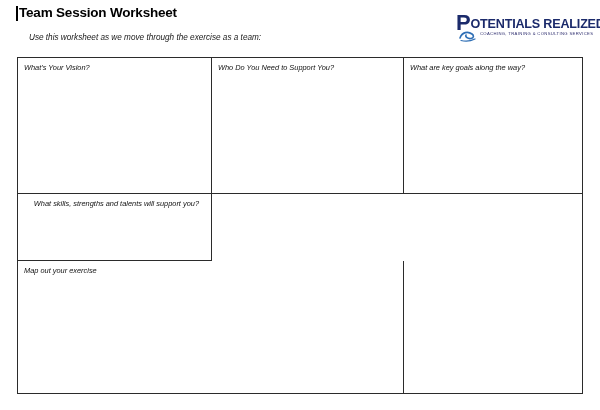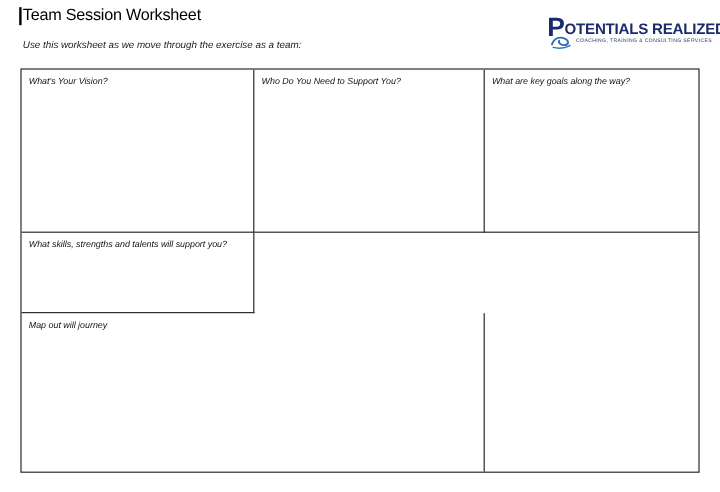--- a/index.html
+++ b/index.html
@@ -39,28 +39,28 @@
     align-items: center;
   }
   .title-bar {
     width: 2px;
     height: 15px;
     background: #000;
     margin-right: 1px;
   }
   .title {
     font-size: 13.5px;
-    font-weight: normal;
+    font-weight: bold;
     letter-spacing: -0.2px;
     line-height: 1.1;
     white-space: nowrap;
   }
   .subtitle {
     position: absolute;
-    left: 3px;
+    left: 13px;
     top: 27px;
     font-size: 8.2px;
     font-style: italic;
     color: #1a1a1a;
     white-space: nowrap;
   }
 
   
   .logo {
     position: absolute;
@@ -139,21 +139,21 @@
   .b-right { border-right: 1px solid #2b2b2b; }
   .b-bottom { border-bottom: 1px solid #2b2b2b; }
 
   
   .r1 { top: 0; height: 136px; }
   .r1.c1 { left: 0; width: 194px; }
   .r1.c2 { left: 194px; width: 192px; }
   .r1.c3 { left: 386px; width: 178px; }
 
   
-  .r2 { top: 136px; height: 67px; }
+  .r2 { top: 136px; height: 67px; text-align: right; }
   .r2.c1 { left: 0; width: 194px; }
   .r2.c2 { left: 194px; width: 192px; }
   .r2.c3 { left: 386px; width: 178px; }
 
   
   .r3 { top: 203px; height: 132px; }
   .r3.c1 { left: 0; width: 386px; }
   .r3.c2 { left: 386px; width: 178px; }
 </style>
 </head>
@@ -197,18 +197,18 @@
       <div class="cell-label">Who Do You Need to Support You?</div>
     </div>
 
     <div class="cell r2 c1 b-right b-bottom">
       <div class="cell-label">What skills, strengths and talents will support you?</div>
     </div>
 
 
 
     <div class="cell r3 c1 b-right">
-      <div class="cell-label">Map out will journey</div>
+      <div class="cell-label">Map out your exercise</div>
     </div>
 
 
   </div>
 </div>
 
 </body></html>

